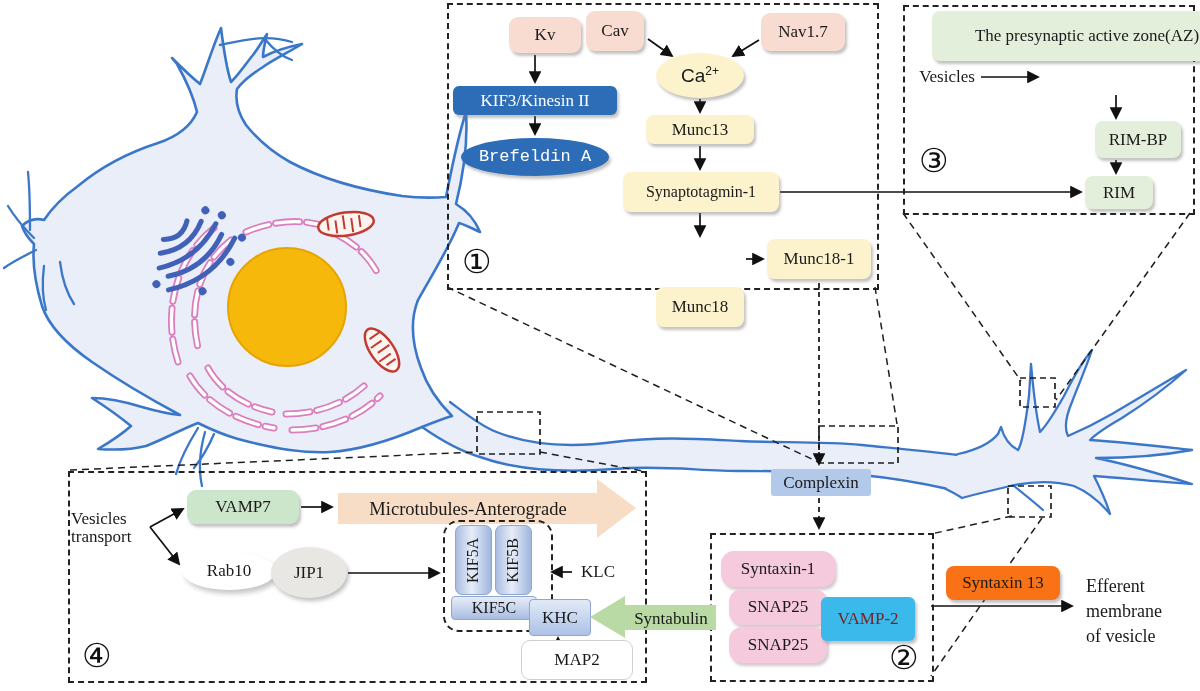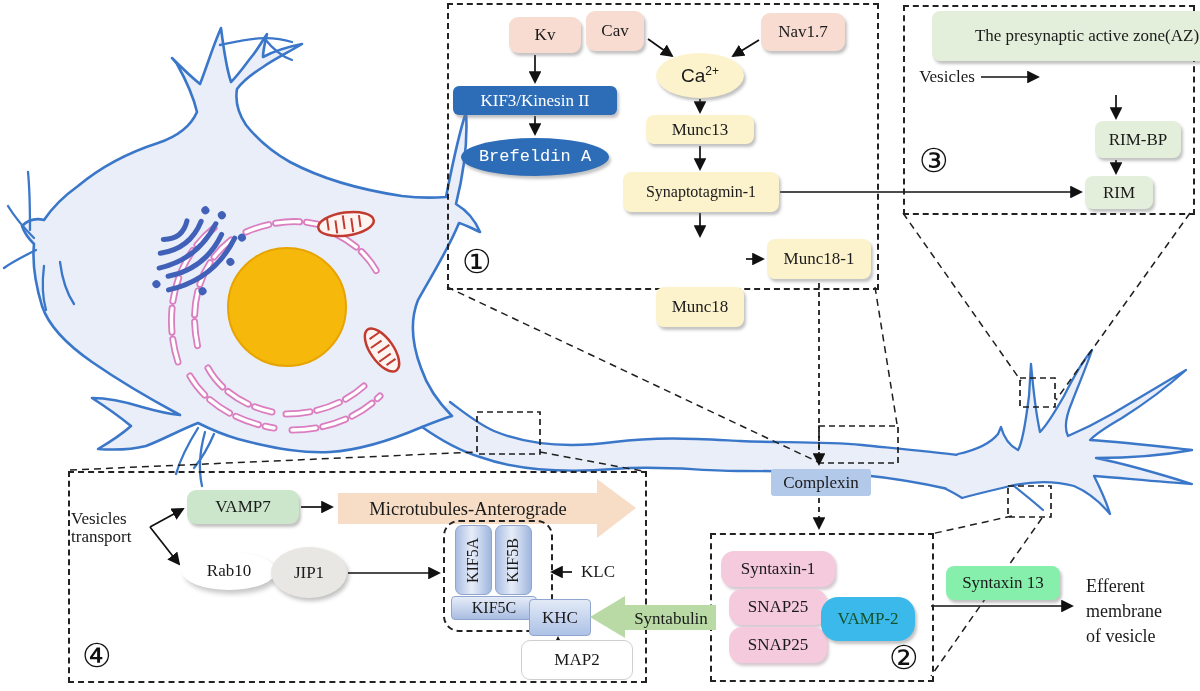--- a/index.html
+++ b/index.html
@@ -21,22 +21,22 @@
   .vamp7{background:#cbe6ca;border-radius:9px;}
   .whiteellipse{background:#ffffff;border-radius:50%;box-shadow:3px 4px 5px rgba(0,0,0,.22);}
   .grayellipse{background:#e9e7e4;border-radius:50%;box-shadow:2px 3px 4px rgba(0,0,0,.25);}
   .kifv{background:linear-gradient(to right,#a9bde2,#e7edf8 45%,#9fb6de);border:1px solid #90a6cf;border-radius:7px;font-size:16px;}
   .kifv span{transform:rotate(-90deg);white-space:nowrap;}
   .kifh{background:linear-gradient(#e7edf8,#a9bde2);border:1px solid #90a6cf;border-radius:4px;font-size:16px;}
   .khc{background:linear-gradient(#e2eaf7,#adc2e6);border:1px solid #90a6cf;border-radius:4px;}
   .kifgroup{position:absolute;border:2px dashed #222;border-radius:16px;z-index:2;}
   .map2{background:#ffffff;border:1.5px solid #cfcfcf;border-radius:9px;}
   .pink2{background:#f5cadd;border-radius:13px;box-shadow:2px 3px 3px rgba(150,120,135,.4);}
-  .cyan{background:#3ab9ea;border-radius:17px;color:#14532d;}
-  .purple{background:#86efac;border-radius:8px;}
+  .cyan{background:#3ab9ea;border-radius:6px;color:#7f1d1d;}
+  .purple{background:#f97316;border-radius:8px;}
   .complexin{background:#b3c9e9;border-radius:3px;}
   .plain{background:transparent;}
   .circnum{position:absolute;z-index:4;font-family:"DejaVu Sans",sans-serif;font-size:33px;color:#111;line-height:1;}
   .multiline{flex-direction:column;align-items:flex-start;text-align:left;}
   .efferent{flex-direction:column;align-items:flex-start;text-align:left;font-size:18px;line-height:25px;}
   .syt{font-size:16px;}
 </style>
 </head>
 <body>
 

